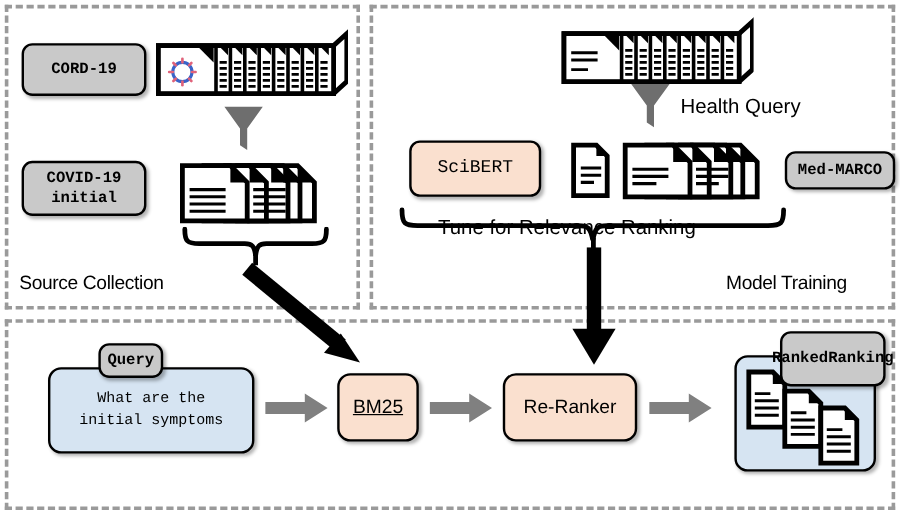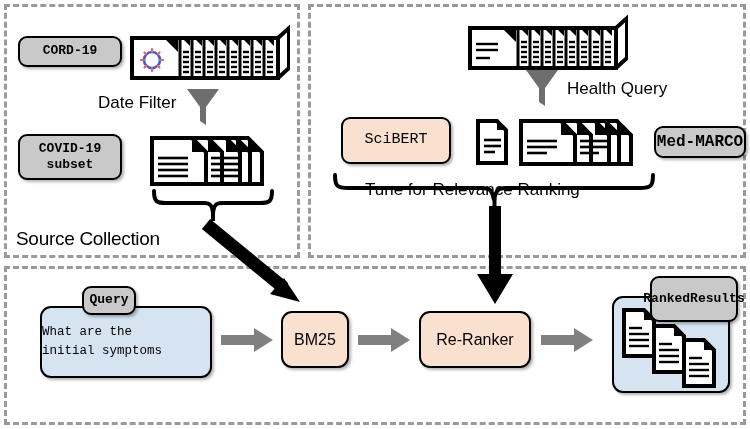--- a/index.html
+++ b/index.html
@@ -7,21 +7,21 @@
        font-family:"Liberation Sans",sans-serif;color:#000;}
   #canvas{position:relative;width:750px;height:429px;background:#fff;}
 
   
   .panel{position:absolute;border:3px dashed #9a9a9a;background:transparent;box-sizing:border-box;}
   #panel-source{left:4px;  top:4px;   width:296px; height:254px;}
   #panel-model {left:308px;top:4px;   width:438px; height:254px;}
   #panel-pipe  {left:4px;  top:266px; width:742px; height:159px;}
 
   .panel-label{position:absolute;font-family:"Liberation Sans",sans-serif;
-               font-size:19px;font-weight:400;color:#000;white-space:nowrap;letter-spacing:-.3px;}
+               font-size:16px;font-weight:400;color:#000;white-space:nowrap;letter-spacing:-.3px;}
 
   
   .chip{position:absolute;box-sizing:border-box;display:flex;align-items:center;
         justify-content:center;text-align:center;border:2.5px solid #000;
         border-radius:9px;font-family:"Liberation Mono","DejaVu Sans Mono",monospace;
         font-size:13px;font-weight:700;line-height:1.25;
         box-shadow:2px 2px 3px rgba(0,0,0,.30);}
   .chip.gray{background:#c9c9c9;}
   .chip.peach{background:#fae0cf;}
 
@@ -30,36 +30,36 @@
   .softbox.blue{background:#d6e4f2;}
   .softbox.peach{background:#fae0cf;}
 
   .sans-box{font-family:"Liberation Sans",sans-serif;font-weight:400;font-size:16px;}
 
   
   .plain{position:absolute;font-family:"Liberation Sans",sans-serif;font-size:17px;
          color:#000;white-space:nowrap;}
 
   .qtext{position:absolute;font-family:"Liberation Mono","DejaVu Sans Mono",monospace;
-         font-size:12.5px;line-height:1.55;text-align:left;width:100%;top:50%;
+         font-size:12.5px;line-height:1.55;text-align:center;width:100%;top:50%;
          transform:translateY(-50%);font-weight:400;}
 
   svg{display:block;}
   .abs{position:absolute;}
 </style>
 </head>
 <body>
 
 <div id="canvas">
 
   <div class="panel" id="panel-source"></div>
   <div class="panel" id="panel-model"></div>
   <div class="panel" id="panel-pipe"></div>
 
-  <div class="chip gray" style="left:18px;top:36px;width:104px;height:31px;">
+  <div class="chip gray" style="left:18px;top:36px;width:104px;height:44px;">
     <span>CORD-19</span>
   </div>
 
   <div class="abs" style="left:128px;top:24px;">
     <svg width="162" height="56" viewBox="0 0 162 56">
       <polygon points="4,14 150,14 161,4 161,44 150,54 4,54" fill="#fff" stroke="#000" stroke-width="4"></polygon>
       <rect x="4" y="14" width="146" height="40" fill="#fff" stroke="#000" stroke-width="4"></rect>
       <g fill="#000">
 
         <polygon points="36,14 50,14 50,28"></polygon>
@@ -143,25 +143,24 @@
       </g>
     </svg>
   </div>
 
   <div class="abs" style="left:181px;top:85px;">
     <svg width="44" height="44" viewBox="0 0 44 44">
       <polygon points="6,4 38,4 25,22 25,40 19,36 19,22" fill="#6e6e6e"></polygon>
     </svg>
   </div>
 
-  <div class="plain" style="left:98px;top:93px;">Date Filter</div>
 
   <div class="chip gray" style="left:18px;top:134px;width:104px;height:46px;flex-direction:column;">
     <span>COVID-19</span>
-    <span>subset</span>
+    <span>initial</span>
   </div>
 
   <div class="abs" style="left:148px;top:134px;">
     <svg width="130" height="54" viewBox="0 0 130 54">
       <g stroke="#000" stroke-width="4" fill="#fff">
         <polygon points="60,4 100,4 114,18 114,50 60,50"></polygon>
         <polygon points="50,4 88,4 102,18 102,50 50,50"></polygon>
         <polygon points="40,4 78,4 92,18 92,50 40,50"></polygon>
         <polygon points="22,4 60,4 74,18 74,50 22,50"></polygon>
         <polygon points="4,4 44,4 58,18 58,50 4,50"></polygon>
@@ -314,32 +313,33 @@
           <line x1="10" y1="29" x2="40" y2="29"></line>
         <line x1="10" y1="35" x2="30" y2="35"></line>
         <line x1="63" y1="23" x2="90" y2="23"></line>
           <line x1="63" y1="29" x2="90" y2="29"></line>
         <line x1="63" y1="35" x2="82" y2="35"></line>
       </g>
     </svg>
   </div>
 
   <div class="chip gray" style="left:654px;top:126px;width:92px;height:32px;">
-    <span style="font-size:16px;">Med-MARCO</span>
+    <span style="font-size:13px;">Med-MARCO</span>
   </div>
 
   <div class="abs" style="left:330px;top:172px;">
     <svg width="330" height="40" viewBox="0 0 330 40">
       <path d="M5,3 C5,14 7,16 18,16 L152,16 C160,16 162,18 164,28 C166,18 168,16 176,16 L310,16 C321,16 323,14 323,3" fill="none" stroke="#000" stroke-width="4" stroke-linecap="round"></path>
       <line x1="164.5" y1="26" x2="164.5" y2="38" stroke="#000" stroke-width="4"></line>
     </svg>
   </div>
 
   <div class="plain" style="left:365px;top:180px;">Tune for Relevance Ranking</div>
 
+  <div class="panel-label" style="left:605px;top:228px;">Model Training</div>
 
   <div class="abs" style="left:196px;top:216px;">
     <svg width="120" height="95" viewBox="0 0 120 95">
       <line x1="10" y1="8" x2="88" y2="72" stroke="#000" stroke-width="13" stroke-linecap="butt"></line>
       <polygon points="104,86 74,78 88,62" fill="#000"></polygon>
     </svg>
   </div>
 
   <div class="abs" style="left:473px;top:206px;">
     <svg width="48" height="102" viewBox="0 0 48 102">
@@ -358,21 +358,21 @@
   <div class="chip gray" style="left:82px;top:286px;width:54px;height:29px;z-index:5;">
     <span>Query</span>
   </div>
 
   <div class="abs" style="left:221px;top:326px;">
     <svg width="55" height="28" viewBox="0 0 55 28">
       <polygon points="0,9 33,9 33,2 52,14 33,26 33,19 0,19" fill="#808080"></polygon>
     </svg>
   </div>
 
-  <div class="softbox peach" style="left:281px;top:311px;width:68px;height:57px;display:flex;align-items:center;justify-content:center;">
+  <div class="softbox peach" style="left:281px;top:311px;width:68px;height:57px;display:flex;align-items:center;justify-content:center;text-decoration:underline;">
     <span class="sans-box">BM25</span>
   </div>
 
   <div class="abs" style="left:358px;top:326px;">
     <svg width="55" height="28" viewBox="0 0 55 28">
       <polygon points="0,9 33,9 33,2 52,14 33,26 33,19 0,19" fill="#808080"></polygon>
     </svg>
   </div>
 
   <div class="softbox peach" style="left:419px;top:311px;width:112px;height:57px;display:flex;align-items:center;justify-content:center;">
@@ -411,17 +411,17 @@
             <line x1="69" y1="58" x2="89" y2="58"></line>
           <line x1="69" y1="64" x2="89" y2="64"></line>
             <line x1="69" y1="70" x2="89" y2="70"></line>
         </g>
       </svg>
     </div>
   </div>
 
   <div class="chip gray" style="left:650px;top:276px;width:88px;height:46px;flex-direction:row;z-index:6;">
     <span>Ranked</span>
-    <span>Results</span>
+    <span>Ranking</span>
   </div>
 
 
 </div>
 
 </body></html>

